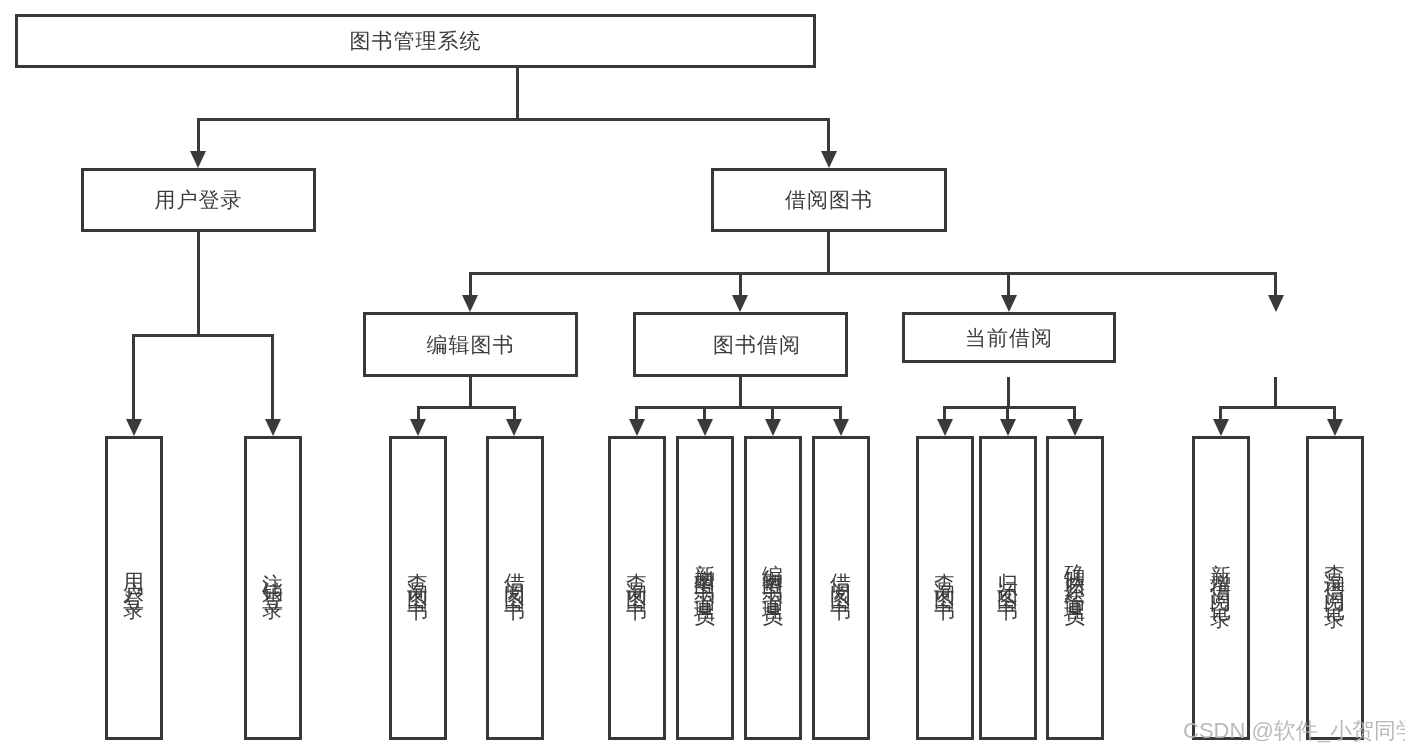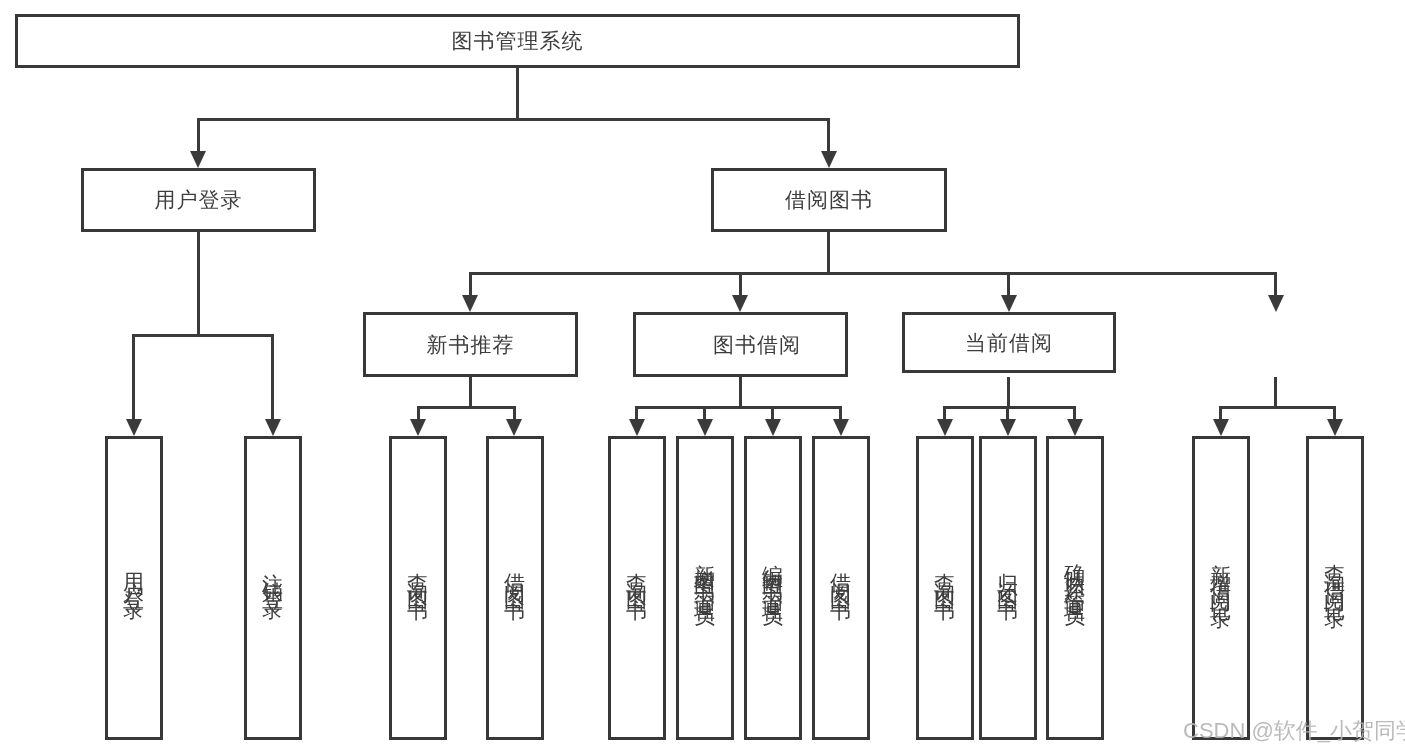--- a/index.html
+++ b/index.html
@@ -64,21 +64,21 @@
     opacity:.92;
     white-space:nowrap;
     z-index:5;
   }
 </style>
 </head>
 <body>
 
 <div class="canvas">
 
-  <div class="hnode" style="left:15px;top:14px;width:1005px;height:54px;">
+  <div class="hnode" style="left:15px;top:14px;width:801px;height:54px;">
     <span class="label">图书管理系统</span>
   </div>
 
   <div class="vline" style="left:516px;top:68px;height:52px;"></div>
   <div class="hline" style="left:197px;top:118px;width:633px;"></div>
   <div class="vline" style="left:197px;top:118px;height:34px;"></div>
   <div class="vline" style="left:827px;top:118px;height:34px;"></div>
   <div class="arrow" style="left:190px;top:151px;"></div>
   <div class="arrow" style="left:821px;top:151px;"></div>
 
@@ -101,26 +101,26 @@
   <div class="vline" style="left:469px;top:272px;height:24px;"></div>
   <div class="vline" style="left:739px;top:272px;height:24px;"></div>
   <div class="vline" style="left:1007px;top:272px;height:24px;"></div>
   <div class="vline" style="left:1274px;top:272px;height:24px;"></div>
   <div class="arrow" style="left:462px;top:295px;"></div>
   <div class="arrow" style="left:732px;top:295px;"></div>
   <div class="arrow" style="left:1001px;top:295px;"></div>
   <div class="arrow" style="left:1268px;top:295px;"></div>
 
   <div class="hnode" style="left:363px;top:312px;width:215px;height:65px;">
-    <span class="label">新书推荐</span>
+    <span class="label">编辑图书</span>
   </div>
   <div class="hnode" style="left:633px;top:312px;width:215px;height:65px;padding-left:33px;">
     <span class="label">图书借阅</span>
   </div>
-  <div class="hnode" style="left:902px;top:312px;width:214px;height:61px;">
+  <div class="hnode" style="left:902px;top:312px;width:214px;height:51px;">
     <span class="label">当前借阅</span>
   </div>
 
   <div class="vline" style="left:469px;top:377px;height:32px;"></div>
   <div class="hline" style="left:417px;top:406px;width:99px;"></div>
   <div class="vline" style="left:417px;top:406px;height:15px;"></div>
   <div class="vline" style="left:513px;top:406px;height:15px;"></div>
   <div class="arrow" style="left:410px;top:419px;"></div>
   <div class="arrow" style="left:506px;top:419px;"></div>
 

